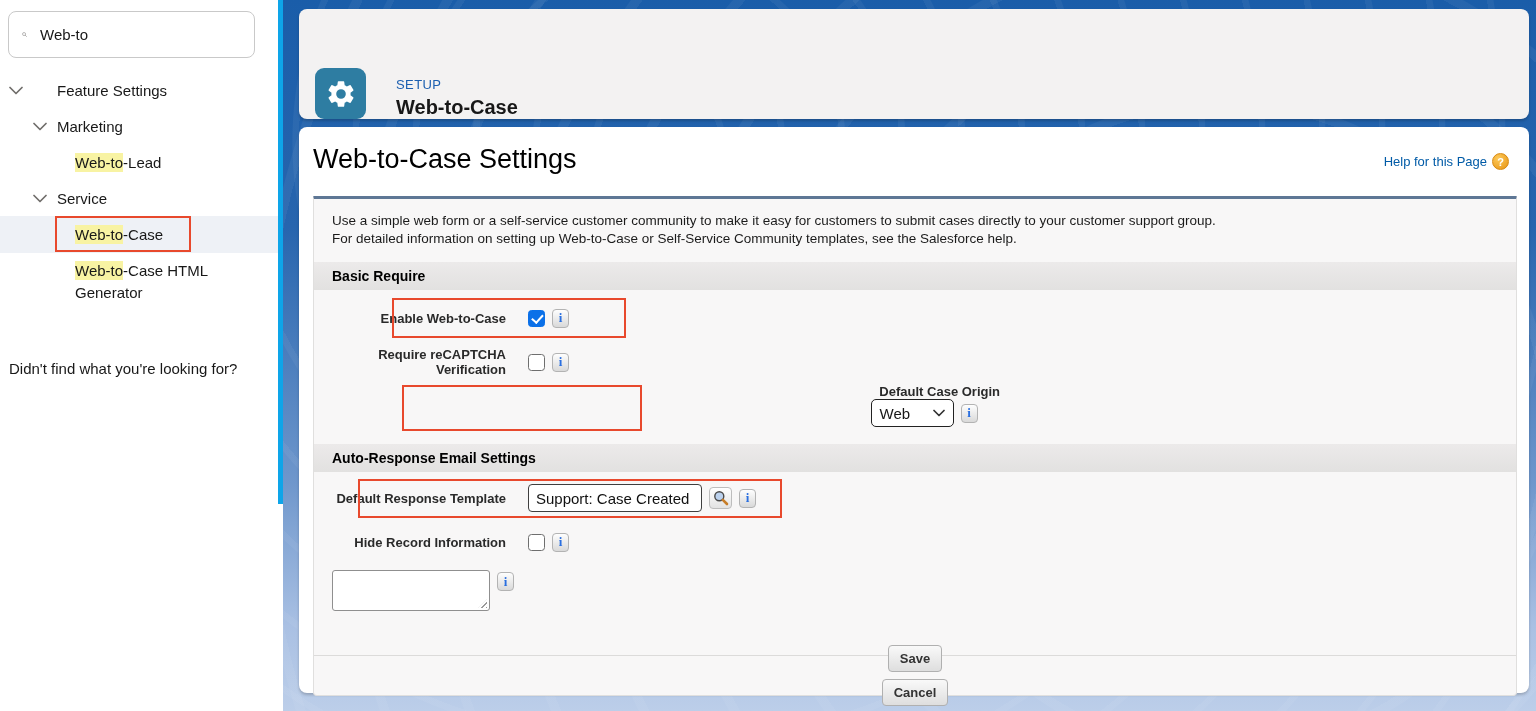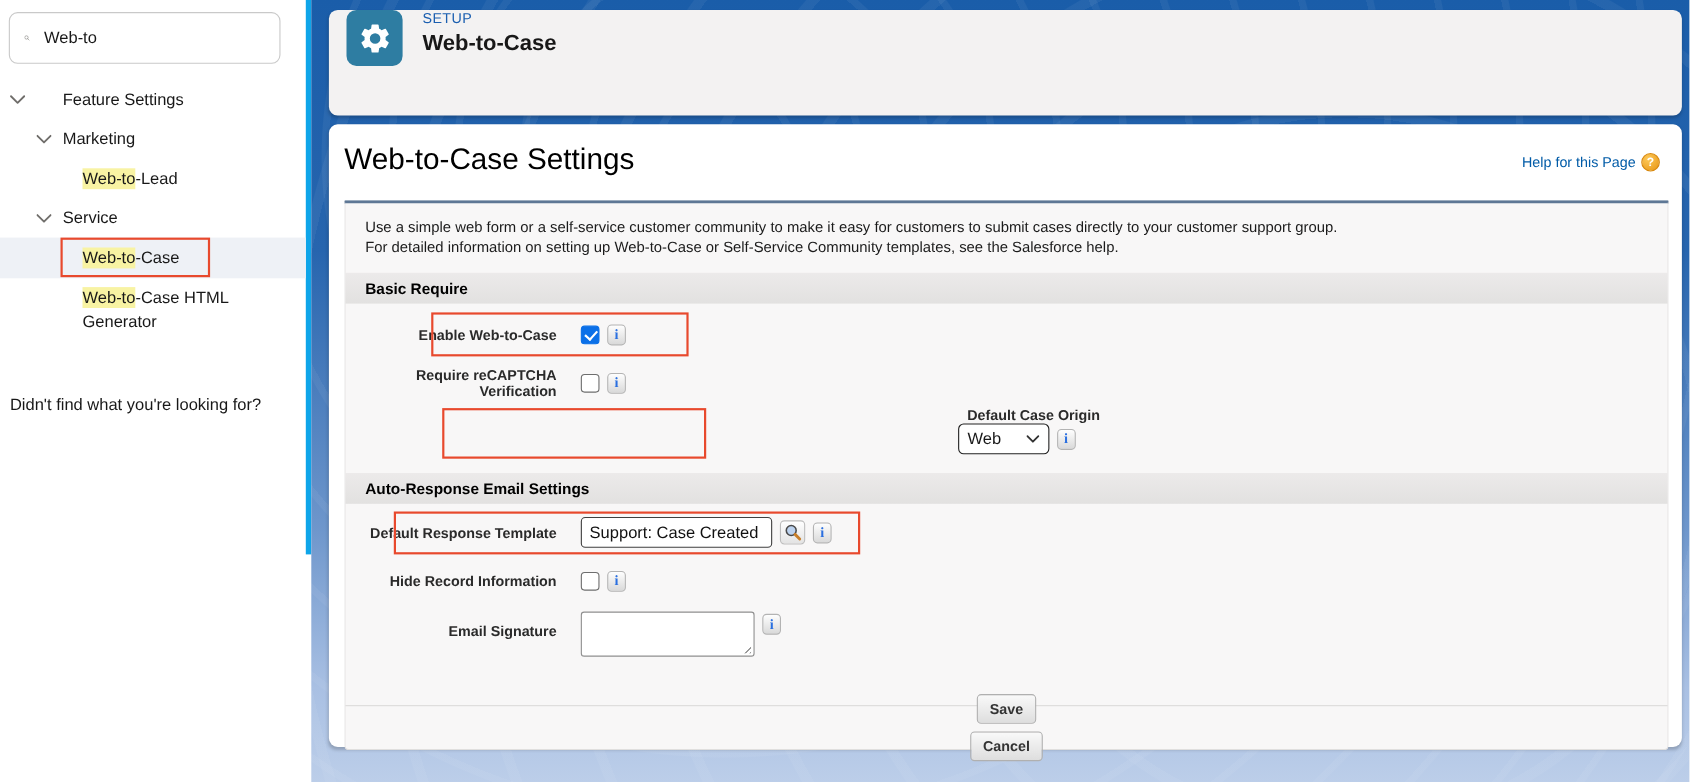--- a/index.html
+++ b/index.html
@@ -50,22 +50,22 @@
   
   .main{
     flex:1;height:711px;position:relative;
     padding:9px 7px 0 16px;
     background:
       repeating-radial-gradient(circle at 30% 20%, rgba(255,255,255,0.05) 0 6px, transparent 7px 60px),
       repeating-radial-gradient(circle at 75% 60%, rgba(255,255,255,0.05) 0 9px, transparent 10px 80px),
       linear-gradient(180deg,#1a5da9 0%,#2765ae 32%,#6f97cc 68%,#a9c0e3 88%,#bccee9 100%);
   }
   .header-card{
-    height:96px;background:#f3f2f2;border-radius:8px;display:flex;align-items:flex-start;
-    padding-left:16px;box-shadow:0 2px 3px rgba(0,0,0,.2);
+    height:110px;background:#f3f2f2;border-radius:8px;display:flex;align-items:flex-end;
+    padding-left:16px;box-shadow:0 2px 3px rgba(0,0,0,.2);gap:12px;
   }
   .setup-tile{
     width:51px;height:51px;border-radius:9px;background:var(--tile_teal);
     display:flex;align-items:center;justify-content:center;margin-right:18px;flex:0 0 auto;
   }
   .setup-tile svg{width:32px;height:32px;fill:#fff;}
   .eyebrow{font-size:13px;color:var(--setup_blue);letter-spacing:.4px;margin-bottom:4px;font-weight:400;}
   .header-title{font-size:20px;font-weight:bold;color:#181818;}
   
   .content-card{
@@ -283,21 +283,20 @@
 
       <div class="form-row h44">
         <div class="form-label">Hide Record Information</div>
         <div class="controls">
           <span class="checkbox"></span>
           <span class="info-icon">i</span>
         </div>
       </div>
 
       <div class="form-row top">
-        <div class="form-label">Email Signature</div>
         <div class="controls" style="align-items:flex-start;">
           <span class="ta-wrap">
             <textarea class="sig" style=""></textarea>
             <span class="resize-corner"></span>
           </span>
           <span class="info-icon" style="margin-top:2px;">i</span>
         </div>
       </div>
 
       <div class="button-bar">

